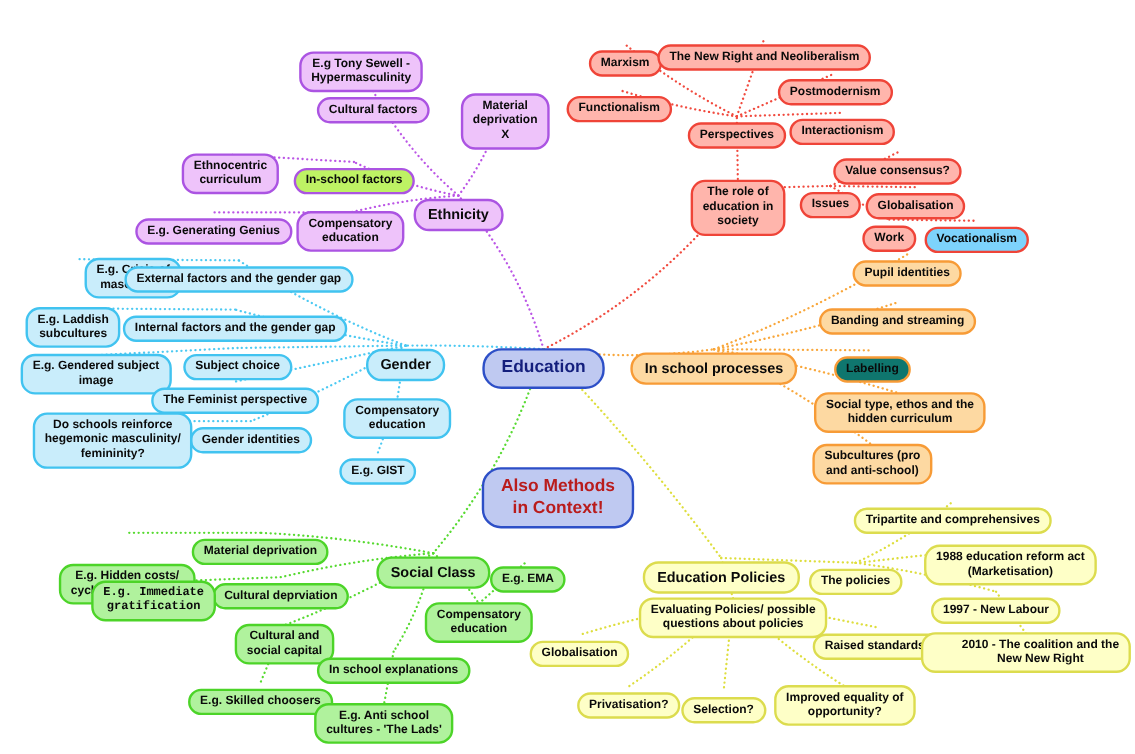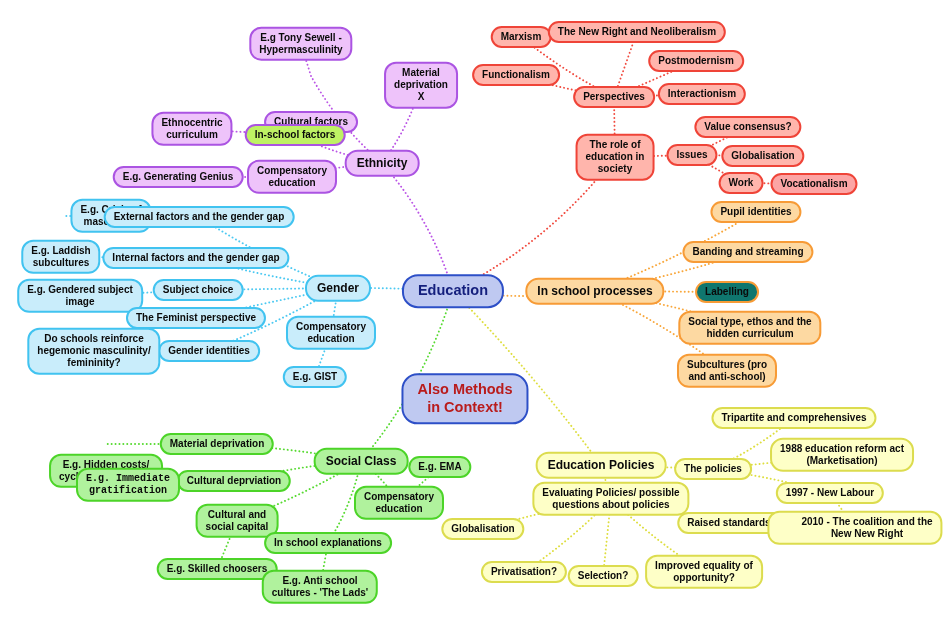--- a/index.html
+++ b/index.html
@@ -1,21 +1,21 @@
 <!DOCTYPE html>
 <html><head>
 <meta charset="utf-8">
 <style>
   html,body{margin:0;padding:0;background:#ffffff;}
   #stage{
     position:relative;width:946px;height:628px;overflow:hidden;background:#ffffff;
     font-family:"Liberation Sans", sans-serif;
   }
   #edge-canvas{position:absolute;left:0;top:0;width:946px;height:628px;z-index:0;}
-  #node-layer{position:absolute;left:0;top:0;width:946px;height:452px;z-index:1;}
+  #node-layer{position:absolute;left:0;top:16px;width:946px;height:452px;z-index:1;}
   .edge{fill:none;stroke-width:1.9;stroke-dasharray:0.1 3.8;stroke-linecap:round;}
   .node{
     position:absolute;transform:translate(-50%,-50%);
     border:2px solid #888;border-radius:12px;
     font-weight:bold;color:#0a0a0a;text-align:center;
     white-space:pre;line-height:1.22;
     box-sizing:border-box;
   }
   .node.md{font-size:10px;padding:3px 8px;}
   .node.lg{font-size:12px;padding:4px 10px;border-radius:13px;}
@@ -84,21 +84,21 @@
       <path d="M 601 465 Q 606 482 611 499" class="edge" stroke="#dede3e"></path>
       <path d="M 611 499 Q 671.5 511 732 523" class="edge" stroke="#dede3e"></path>
       <path d="M 611 499 Q 546.0872347088427 510.1055347577288 483 529" class="edge" stroke="#dede3e"></path>
       <path d="M 611 499 Q 571.3566739482677 540.0963100479355 524 572" class="edge" stroke="#dede3e"></path>
       <path d="M 611 499 Q 607 537.5 603 576" class="edge" stroke="#dede3e"></path>
       <path d="M 611 499 Q 653.7953123938747 540.219670511913 704 572" class="edge" stroke="#dede3e"></path>
     </svg>
   <div id="node-layer">
       <div class="node md" style="left: 301px; top: 44px; background: rgb(238, 195, 250); border-color: rgb(171, 84, 226);">E.g Tony Sewell -
 Hypermasculinity</div>
-      <div class="node md" style="left: 311px; top: 76px; background: rgb(238, 195, 250); border-color: rgb(171, 84, 226); margin-top: 46px;">Cultural factors</div>
+      <div class="node md" style="left: 311px; top: 76px; background: rgb(238, 195, 250); border-color: rgb(171, 84, 226);">Cultural factors</div>
       <div class="node md" style="left: 421px; top: 85px; background: rgb(238, 195, 250); border-color: rgb(171, 84, 226);">Material
 deprivation
 X</div>
       <div class="node md" style="left: 192px; top: 129px; background: rgb(238, 195, 250); border-color: rgb(171, 84, 226);">Ethnocentric
 curriculum</div>
       <div class="node md" style="left: 295px; top: 135px; background: #bef264; border-color: rgb(171, 84, 226);">In-school factors</div>
       <div class="node lg" style="left: 382px; top: 163px; background: rgb(238, 195, 250); border-color: rgb(171, 84, 226);">Ethnicity</div>
       <div class="node md" style="left: 178px; top: 177px; background: rgb(238, 195, 250); border-color: rgb(171, 84, 226);">E.g. Generating Genius</div>
       <div class="node md" style="left: 292px; top: 177px; background: rgb(238, 195, 250); border-color: rgb(171, 84, 226);">Compensatory
 education</div>
@@ -108,21 +108,21 @@
       <div class="node md" style="left: 696px; top: 61px; background: rgb(255, 181, 172); border-color: rgb(239, 68, 56);">Postmodernism</div>
       <div class="node md" style="left: 614px; top: 97px; background: rgb(255, 181, 172); border-color: rgb(239, 68, 56);">Perspectives</div>
       <div class="node md" style="left: 702px; top: 94px; background: rgb(255, 181, 172); border-color: rgb(239, 68, 56);">Interactionism</div>
       <div class="node md" style="left: 748px; top: 127px; background: rgb(255, 181, 172); border-color: rgb(239, 68, 56);">Value consensus?</div>
       <div class="node md" style="left: 615px; top: 157px; background: rgb(255, 181, 172); border-color: rgb(239, 68, 56);">The role of
 education in
 society</div>
       <div class="node md" style="left: 692px; top: 155px; background: rgb(255, 181, 172); border-color: rgb(239, 68, 56);">Issues</div>
       <div class="node md" style="left: 763px; top: 156px; background: rgb(255, 181, 172); border-color: rgb(239, 68, 56);">Globalisation</div>
       <div class="node md" style="left: 741px; top: 183px; background: rgb(255, 181, 172); border-color: rgb(239, 68, 56);">Work</div>
-      <div class="node md" style="left: 814px; top: 184px; background: #fca5a5; border-color: rgb(239, 68, 56);">Vocationalism</div>
+      <div class="node md" style="left: 814px; top: 184px; background: #7dd3fc; border-color: rgb(239, 68, 56);">Vocationalism</div>
       <div class="node md" style="left: 756px; top: 212px; background: rgb(253, 217, 162); border-color: rgb(247, 155, 54);">Pupil identities</div>
       <div class="node md" style="left: 748px; top: 252px; background: rgb(253, 217, 162); border-color: rgb(247, 155, 54);">Banding and streaming</div>
       <div class="node lg" style="left: 595px; top: 291px; background: rgb(253, 217, 162); border-color: rgb(247, 155, 54);">In school processes</div>
       <div class="node md" style="left: 727px; top: 292px; background: #0f766e; border-color: rgb(247, 155, 54);">Labelling</div>
       <div class="node md" style="left: 750px; top: 328px; background: rgb(253, 217, 162); border-color: rgb(247, 155, 54);">Social type, ethos and the
 hidden curriculum</div>
       <div class="node md" style="left: 727px; top: 371px; background: rgb(253, 217, 162); border-color: rgb(247, 155, 54);">Subcultures (pro
 and anti-school)</div>
       <div class="node md" style="left: 63px; top: 216px; background: rgb(201, 237, 251); border-color: rgb(65, 195, 240); margin-left: 48px;">E.g. Crisis of
 masculinity</div>

